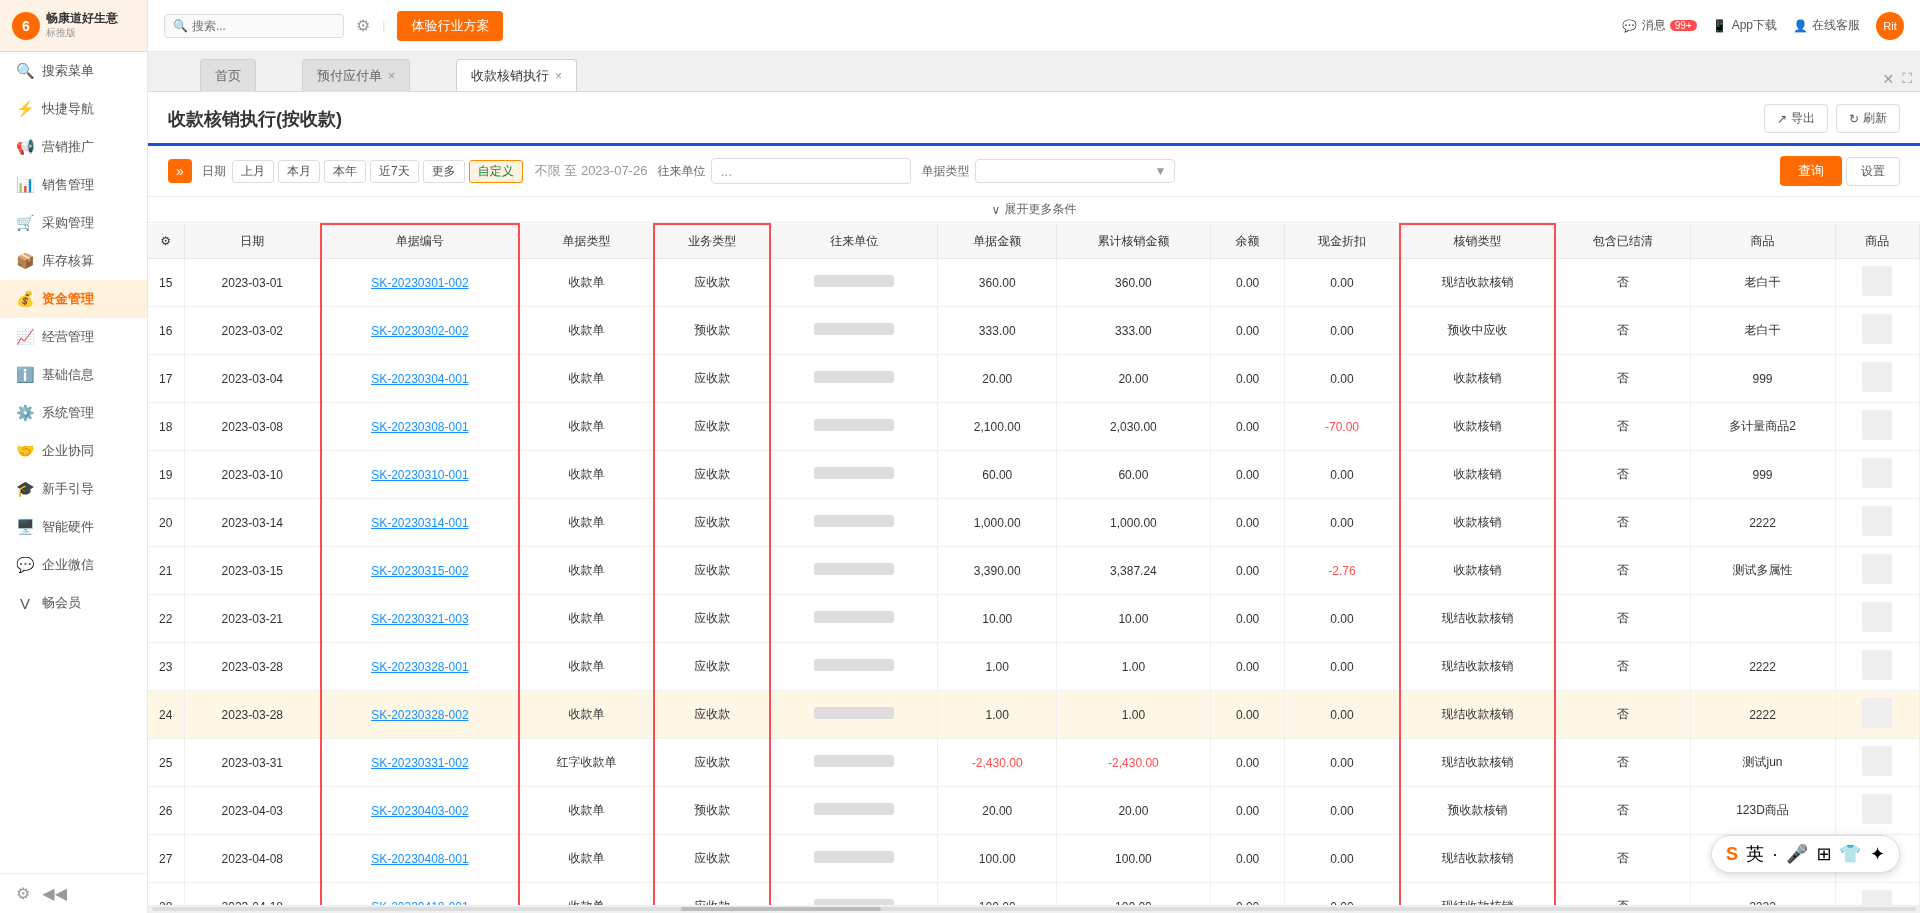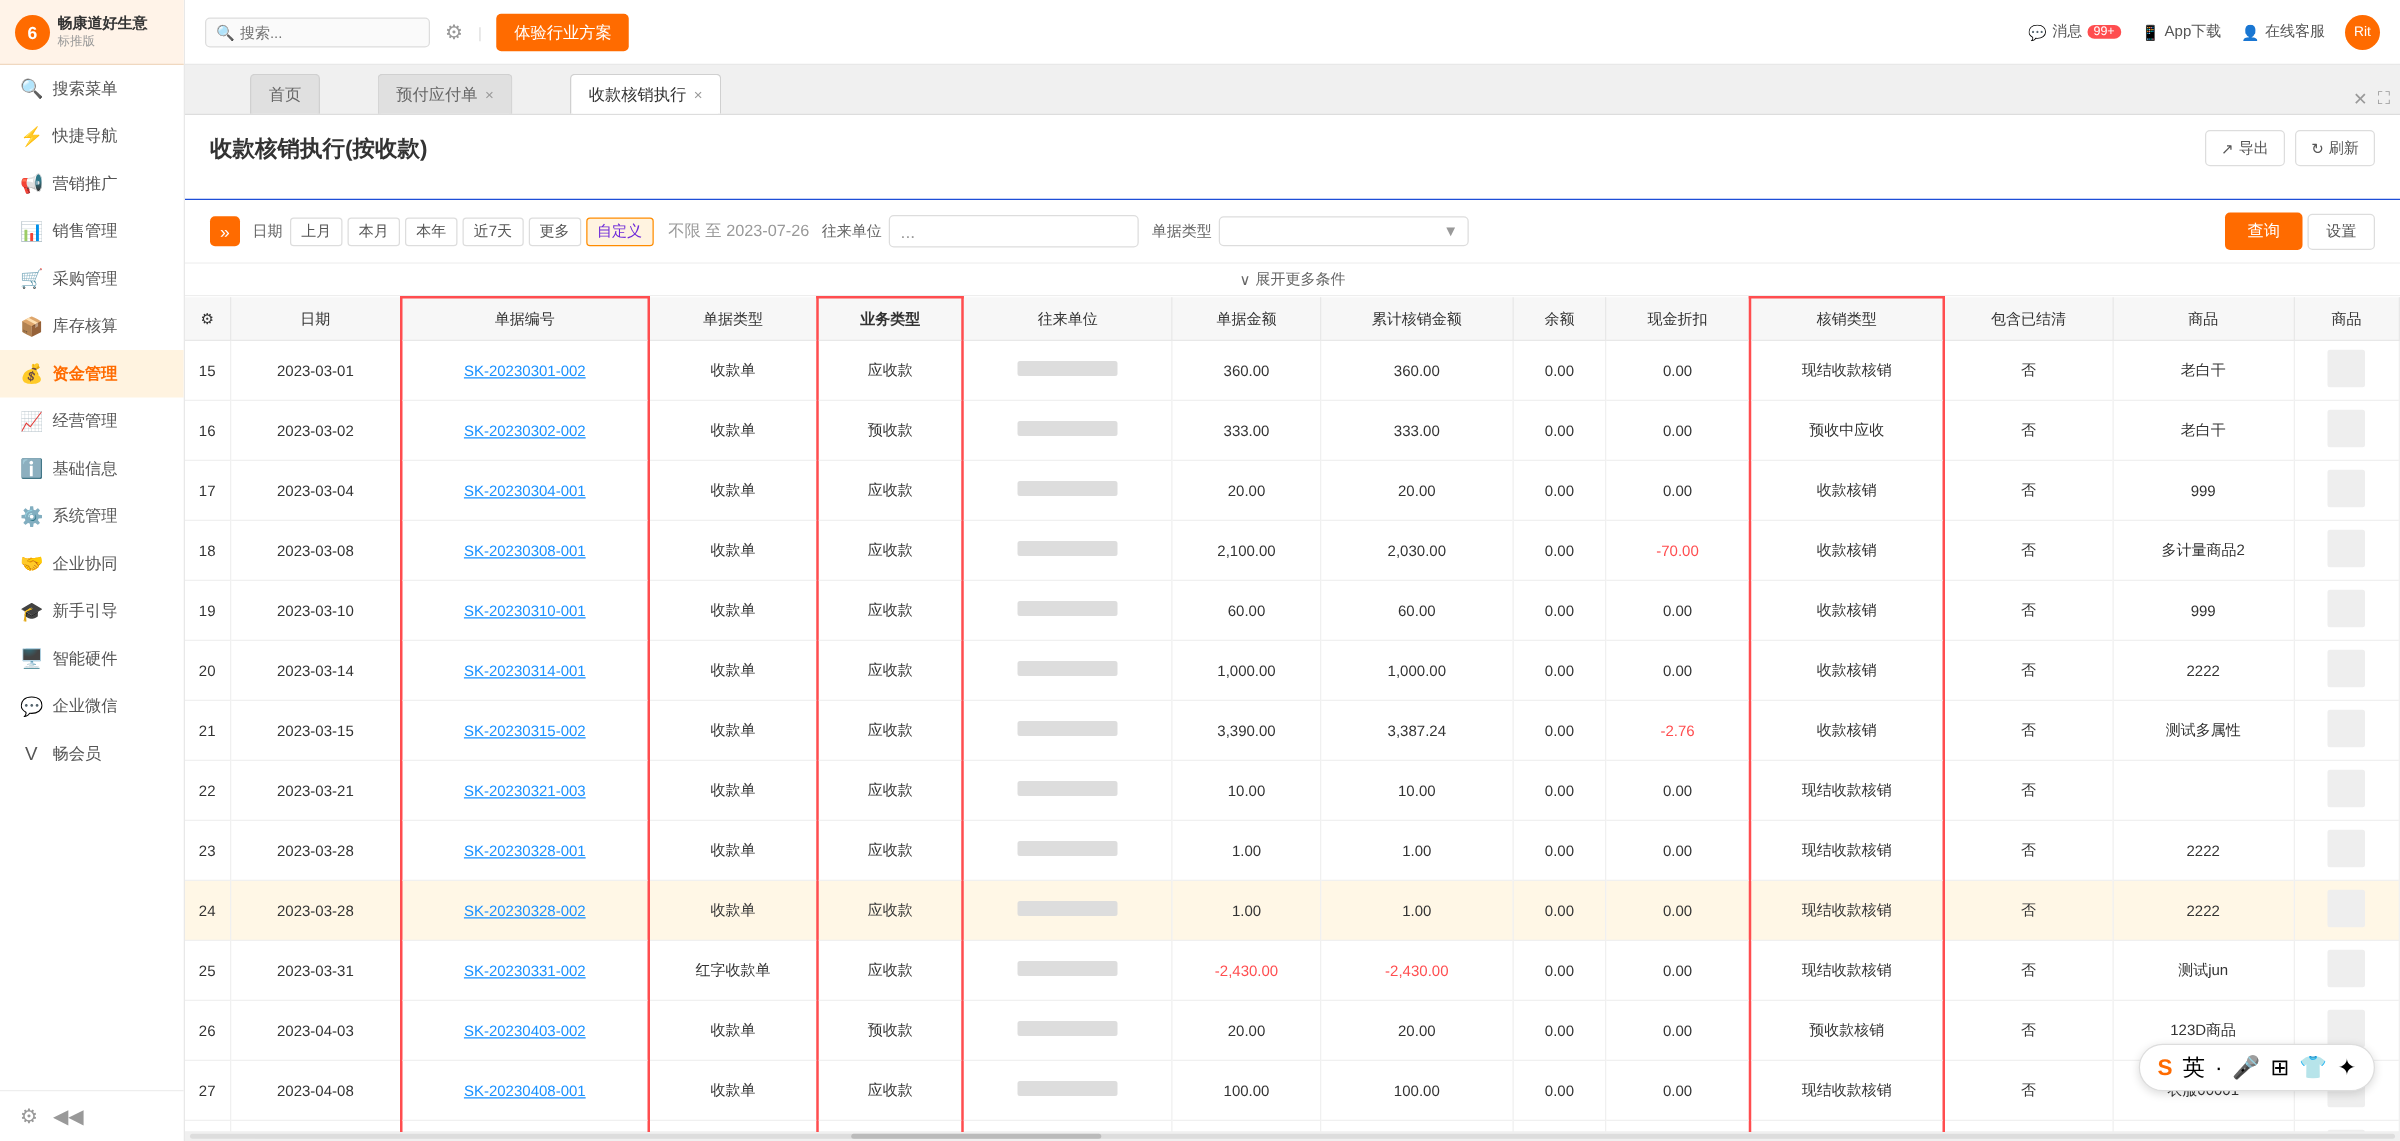--- a/index.html
+++ b/index.html
@@ -118,22 +118,22 @@
     .tabbar-spacer { flex: 1; }
     .tabbar-actions { display: flex; align-items: center; gap: 8px; padding-bottom: 4px; }
     .tabbar-action-btn { background: none; border: none; font-size: 14px; cursor: pointer; color: #999; }
 
     
     .page-content { flex: 1; overflow: hidden; display: flex; flex-direction: column; background: #f5f5f5; padding: 0; }
 
     
     .page-header {
       background: #fff;
-      padding: 12px 20px 16px 20px;
-      border-bottom: 1px solid #1d4ed8;
+      padding: 12px 20px 0 20px;
+      border-bottom: 3px solid #1d4ed8;
     }
     .page-title-row {
       display: flex; align-items: center; justify-content: space-between;
       padding-bottom: 10px;
     }
     .page-title { font-size: 18px; font-weight: bold; color: #333; }
     .header-actions { display: flex; gap: 8px; }
     .header-btn {
       display: flex; align-items: center; gap: 4px;
       padding: 5px 12px; border: 1px solid #ddd;
@@ -158,21 +158,21 @@
     }
     .filter-group { display: flex; align-items: center; gap: 6px; }
     .filter-label { color: #666; font-size: 12px; }
     .filter-date-options { display: flex; gap: 4px; }
     .filter-date-btn {
       padding: 2px 8px; border-radius: 3px;
       border: 1px solid #ddd; background: #fff;
       cursor: pointer; font-size: 12px; color: #555;
     }
     .filter-date-btn.custom {
-      background: #fff3e0; border-color: #ff8c00; color: #6d28d9;
+      background: #fff3e0; border-color: #ff8c00; color: #15803d;
     }
     .filter-date-sub { font-size: 13px; color: #999; }
     .filter-select-wrap {
       display: flex; align-items: center;
       border: 1px solid #ddd; border-radius: 4px;
       background: #fff; padding: 4px 8px;
       min-width: 160px;
     }
     .filter-select-text { font-size: 12px; color: #aaa; flex: 1; }
     .filter-dots { color: #999; font-size: 14px; }
@@ -237,21 +237,21 @@
       padding: 6px 14px;
       box-shadow: 0 2px 8px rgba(0,0,0,0.15);
       z-index: 100;
     }
     .float-toolbar span { font-size: 18px; cursor: pointer; }
     .float-brand { color: #ff6b00; font-weight: bold; font-size: 14px; }
 
     .th-settings-icon { cursor: pointer; }
 
     .col-group-1-header { border-left: 2px solid #ff4d4f !important; border-right: 2px solid #ff4d4f !important; border-top: 2px solid #ff4d4f !important; }
-    .col-group-2-header { border-left: 2px solid #ff4d4f !important; border-right: 2px solid #ff4d4f !important; border-top: 2px solid #ff4d4f !important; font-weight: bold; }
+    .col-group-2-header { border-left: 2px solid #ff4d4f !important; border-right: 2px solid #ff4d4f !important; border-top: 2px solid #ff4d4f !important; }
     .col-group-3-header { border-left: 2px solid #ff4d4f !important; border-right: 2px solid #ff4d4f !important; border-top: 2px solid #ff4d4f !important; }
 
     .col-group-1 { border-left: 2px solid #ff4d4f !important; border-right: 2px solid #ff4d4f !important; margin-top: 33px; }
     .col-group-2 { border-left: 2px solid #ff4d4f !important; border-right: 2px solid #ff4d4f !important; }
     .col-group-3 { border-left: 2px solid #ff4d4f !important; border-right: 2px solid #ff4d4f !important; }
   </style>
 </head>
 <body>
 
 <div class="sidebar">

